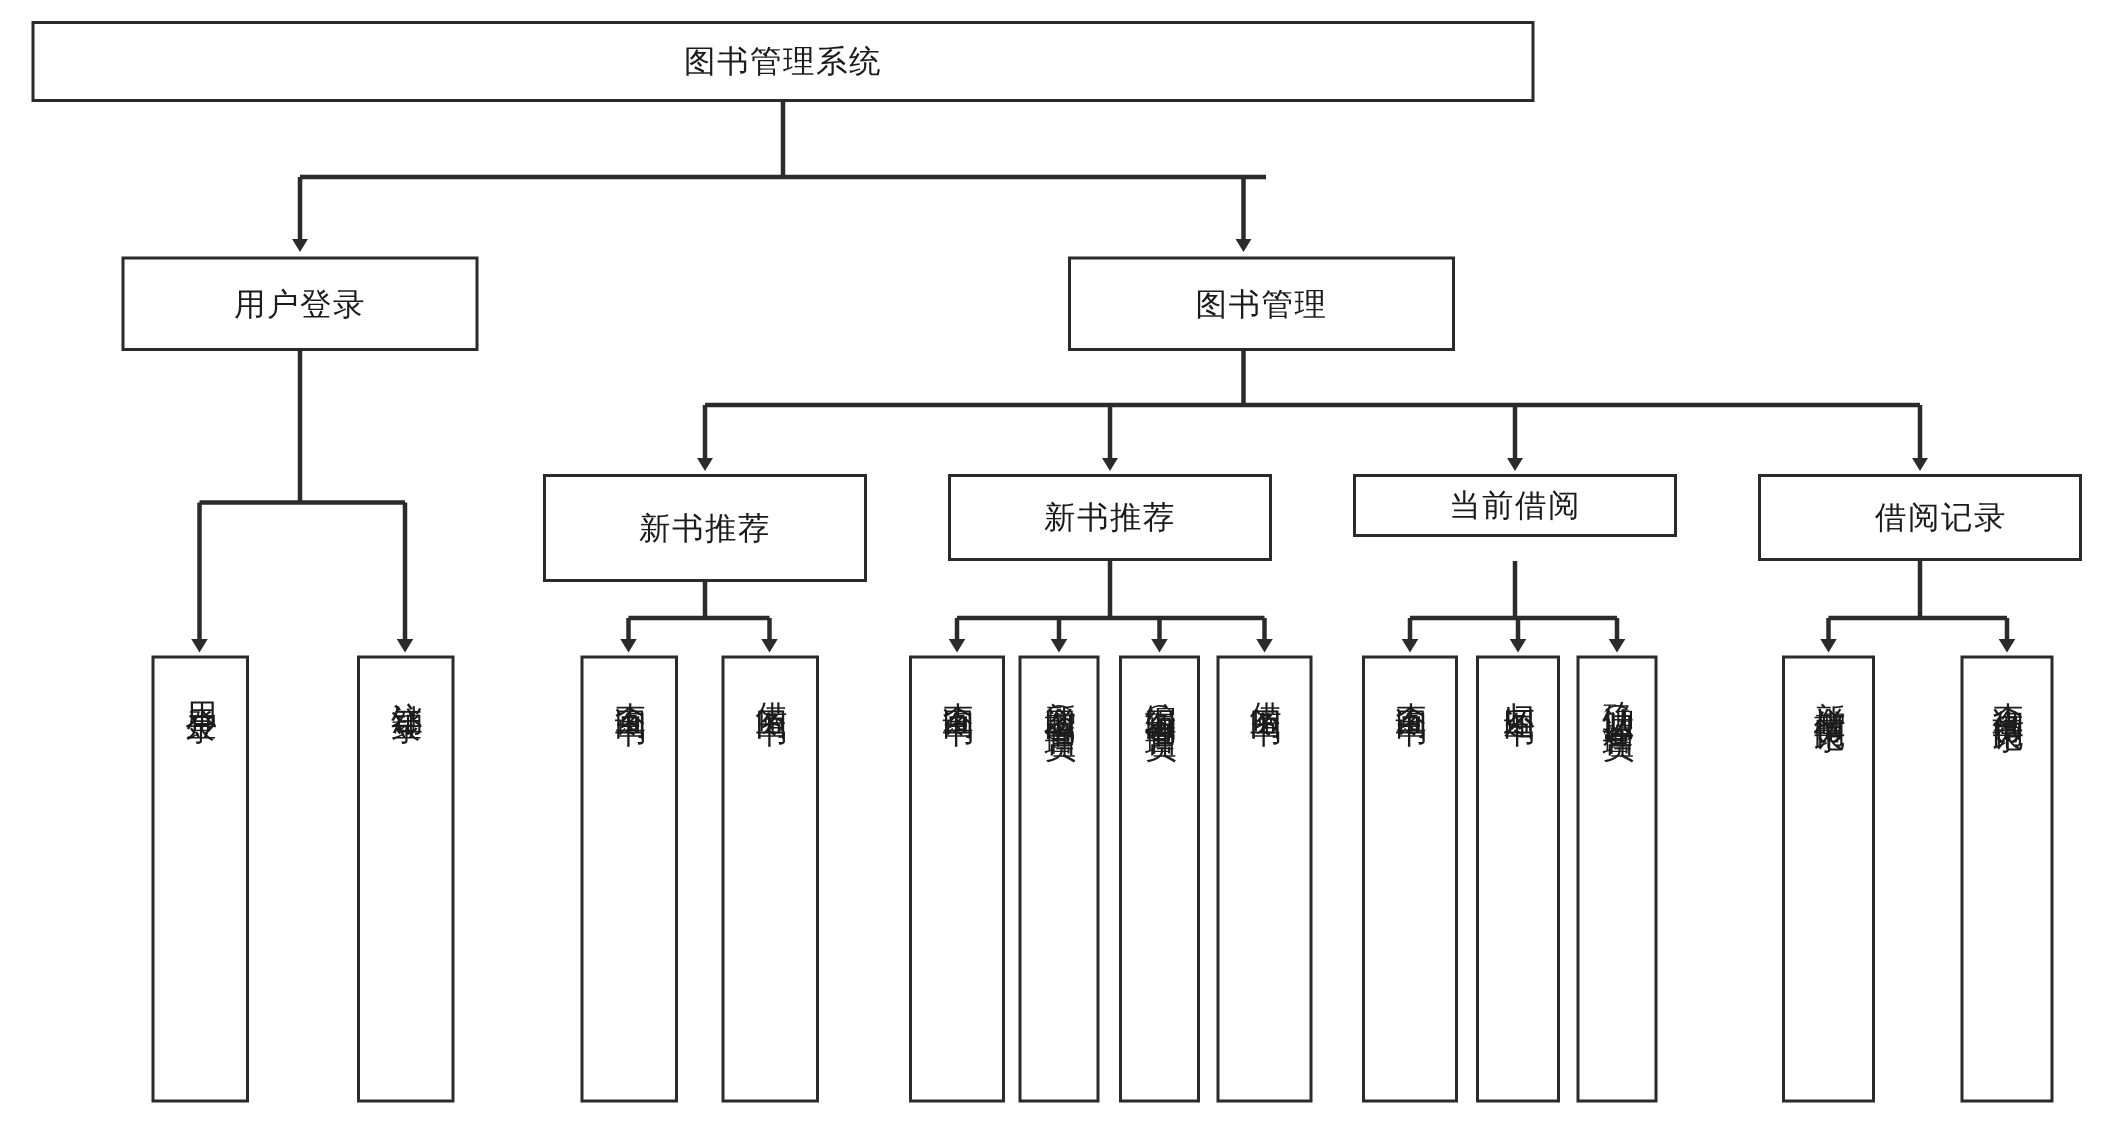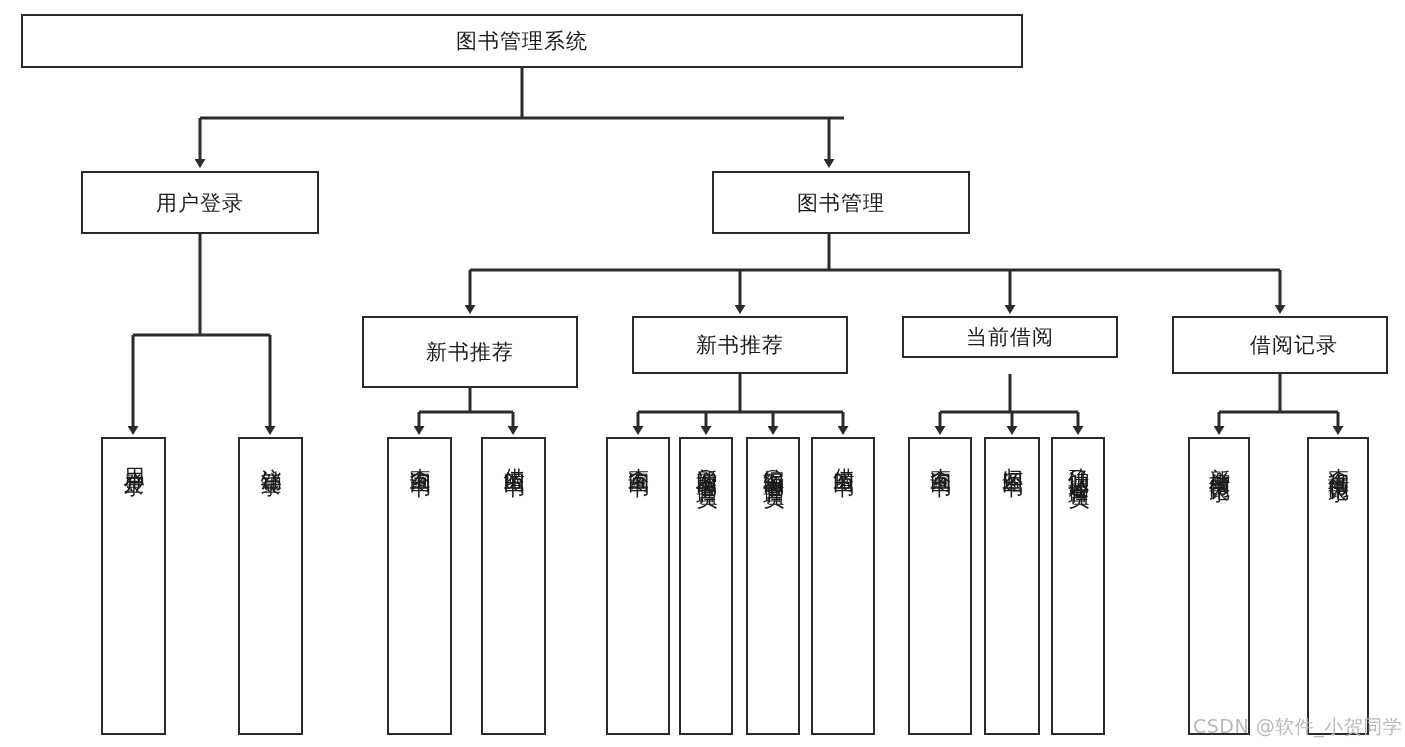--- a/index.html
+++ b/index.html
@@ -172,15 +172,14 @@
   <div class="node vert" style="left:1051px;top:437px;width:54px;height:298px;">
     <span class="vlabel">确认归还（管理员）</span>
   </div>
   <div class="node vert" style="left:1188px;top:437px;width:62px;height:298px;">
     <span class="vlabel">新增借阅记录</span>
   </div>
   <div class="node vert" style="left:1307px;top:437px;width:62px;height:298px;">
     <span class="vlabel">查询借阅记录</span>
   </div>
 
-  <div class="watermark" style="left:1193px;top:714px;">CSDN @软件_小贺同学</div>
 
 </div>
 
 </body></html>

